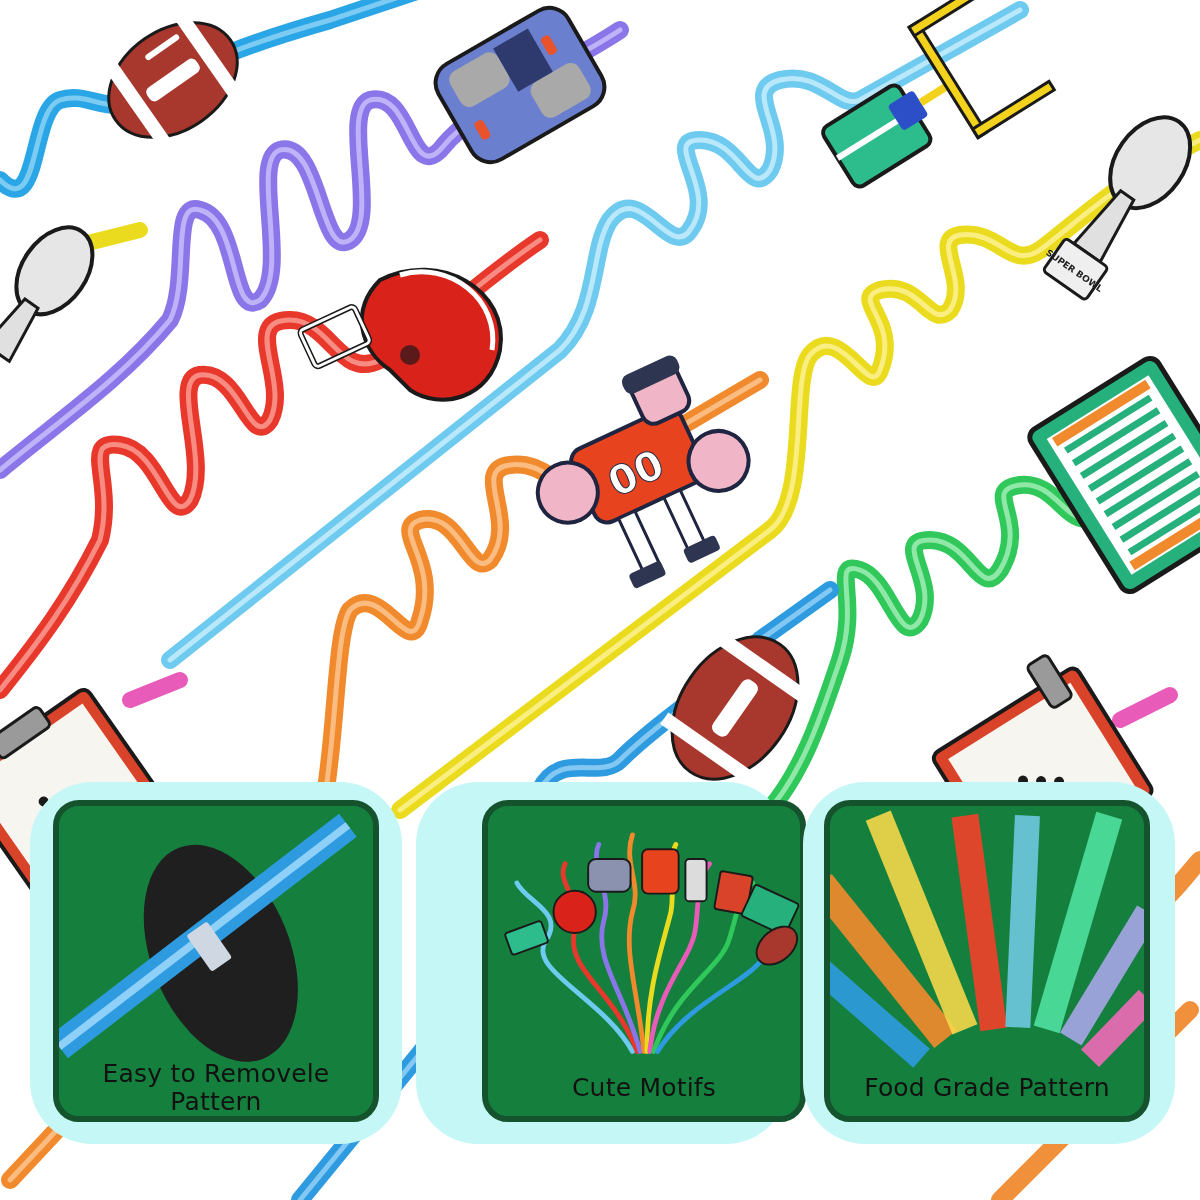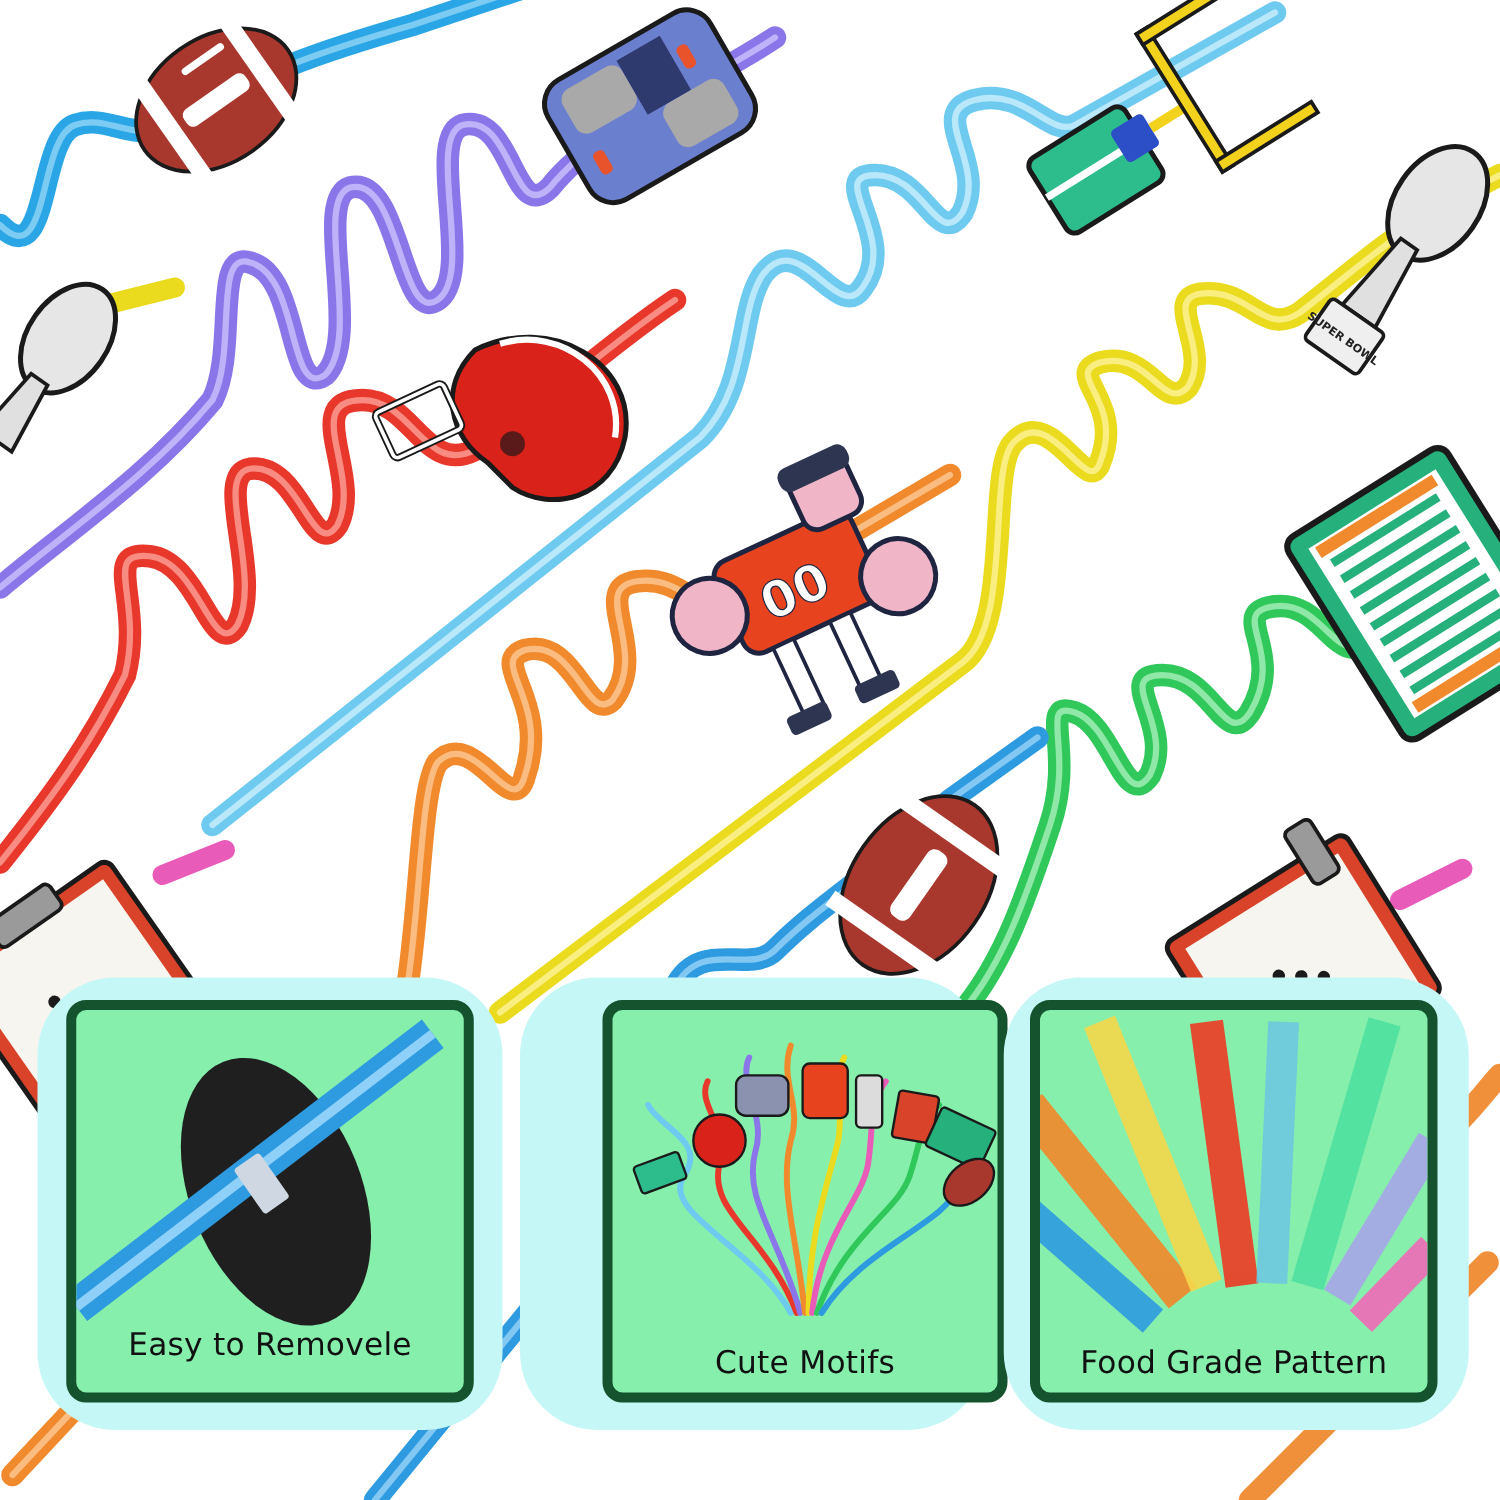--- a/index.html
+++ b/index.html
@@ -1,20 +1,20 @@
 <!DOCTYPE html>
 <html><head>
 <meta charset="utf-8">
 <style>
   html, body { margin: 0; padding: 0; background: #ffffff; }
   body { width: 1200px; height: 1200px; position: relative; overflow: hidden;
          font-family: "DejaVu Sans", "Liberation Sans", sans-serif; }
   #scene { position: absolute; left: 0; top: 0; width: 1200px; height: 1200px; }
   .card-glow { position: absolute; background: #c6f7f7; border-radius: 62px; }
-  .card { position: absolute; background: #86efac; border: 8px solid #14532d; border-radius: 16px;
+  .card { position: absolute; background: #15803d; border: 6px solid #14532d; border-radius: 26px;
           box-sizing: border-box; overflow: hidden; }
   .card-label { position: absolute; left: 0; right: 0; text-align: center; color: #111111;
                 font-size: 25px; line-height: 28px; letter-spacing: 0.2px; }
   .card-art { position: absolute; left: 0; top: 0; width: 100%; height: 100%; }
 </style>
 </head>
 <body>
 
 <svg id="scene" viewBox="0 0 1200 1200" xmlns="http://www.w3.org/2000/svg">
   <defs>
@@ -185,20 +185,21 @@
 <div class="card-glow" style="left:30px; top:782px; width:372px; height:362px;"></div>
 <div class="card" style="left:53px; top:800px; width:326px; height:322px;">
   <svg class="card-art" viewBox="0 0 326 322">
     <ellipse cx="168" cy="153" rx="72" ry="118" transform="rotate(-22,168,153)" fill="#1f1f1f"></ellipse>
     <line x1="0" y1="250" x2="300" y2="20" stroke="#2e9be0" stroke-width="30" stroke-linecap="butt"></line>
     <line x1="0" y1="250" x2="300" y2="20" stroke="#8fd0f8" stroke-width="8"></line>
     <rect x="143" y="123" width="26" height="46" rx="3" fill="#cfd8e2" transform="rotate(-35,156,146)"></rect>
   </svg>
   <div class="card-label" style="top:254px;">
     <div>Easy to Removele</div>
+    <div>Pattern</div>
   </div>
 </div>
 
 <div class="card-glow" style="left:416px; top:782px; width:372px; height:362px;"></div>
 <div class="card" style="left:438px; top:800px; width:324px; height:322px;margin-left:44px;">
   <svg class="card-art" viewBox="0 0 324 322" fill="none" stroke-linecap="round">
     <path d="M150,255 C120,200 40,170 60,140 C80,110 40,100 30,80" stroke="#6ecbef" stroke-width="5"></path>
     <path d="M155,255 C130,190 80,170 90,130 C100,100 70,80 80,60" stroke="#e8382c" stroke-width="5"></path>
     <path d="M158,255 C140,190 110,160 120,120 C130,90 105,60 115,40" stroke="#8a76e8" stroke-width="5"></path>
     <path d="M162,255 C155,190 140,150 150,110 C160,80 140,60 150,30" stroke="#f08a2c" stroke-width="5"></path>

